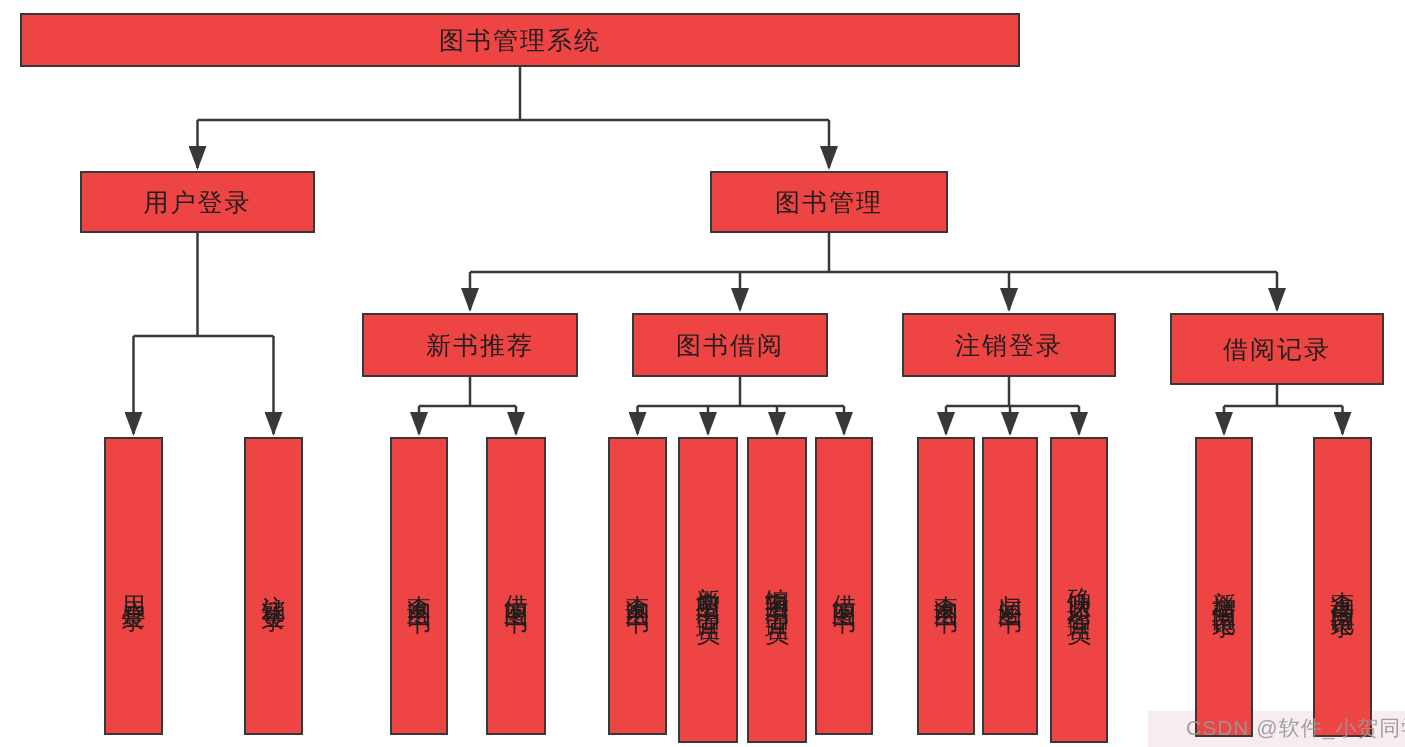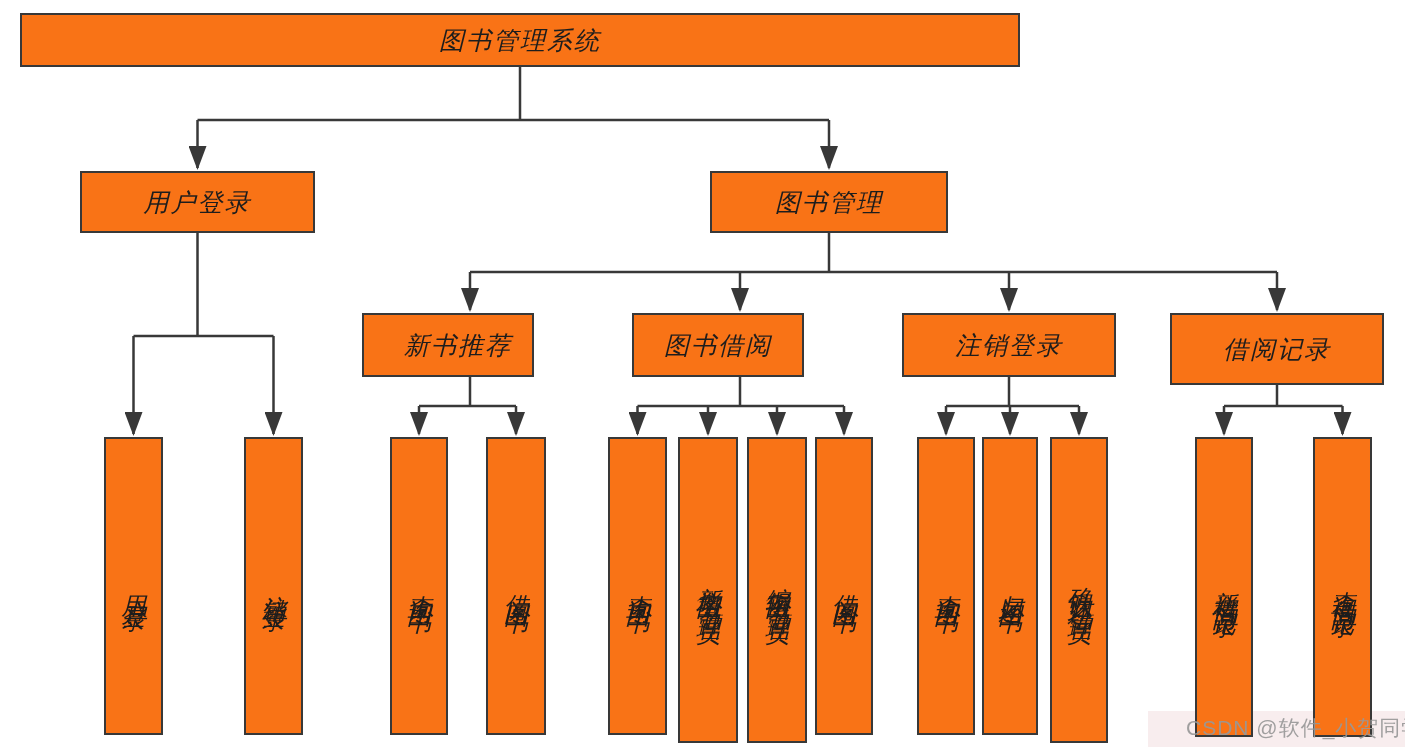--- a/index.html
+++ b/index.html
@@ -19,27 +19,26 @@
   #connectors {
     position: absolute;
     left: 0;
     top: 0;
     z-index: 1;
   }
   .box {
     position: absolute;
     box-sizing: border-box;
     border: 2.5px solid #383838;
-    background: #f97316;
+    background: #ef4444;
     display: flex;
     align-items: center;
     justify-content: center;
     z-index: 2;
     color: #1d1d1d;
-    font-style: italic;
   }
   .h {
     font-size: 25px;
     letter-spacing: 2px;
     white-space: nowrap;
   }
   .v {
     writing-mode: vertical-rl;
     text-orientation: mixed;
     font-size: 24px;
@@ -109,22 +108,22 @@
     <line x1="1079" y1="406" x2="1079" y2="434" stroke="#383838" stroke-width="2.5" marker-end="url(#ah)"></line>
     <line x1="1224" y1="406" x2="1224" y2="434" stroke="#383838" stroke-width="2.5" marker-end="url(#ah)"></line>
     <line x1="1342.5" y1="406" x2="1342.5" y2="434" stroke="#383838" stroke-width="2.5" marker-end="url(#ah)"></line>
   </svg>
 
   <div class="box h" style="left:20px; top:13px; width:1000px; height:54px;">图书管理系统</div>
 
   <div class="box h" style="left:80px; top:171px; width:235px; height:62px;">用户登录</div>
   <div class="box h" style="left:710px; top:171px; width:238px; height:62px;text-align:center;">图书管理</div>
 
-  <div class="box h" style="left:362px; top:313px; width:172px; height:64px;padding-left:20px;">新书推荐</div>
-  <div class="box h" style="left:632px; top:313px; width:172px; height:64px;">图书借阅</div>
+  <div class="box h" style="left:362px; top:313px; width:216px; height:64px;padding-left:20px;">新书推荐</div>
+  <div class="box h" style="left:632px; top:313px; width:196px; height:64px;">图书借阅</div>
   <div class="box h" style="left:902px; top:313px; width:214px; height:64px;">注销登录</div>
   <div class="box h" style="left:1170px; top:313px; width:214px; height:72px;">借阅记录</div>
 
   <div class="box v" style="left:104px; top:437px; width:59px; height:298px;">用户登录</div>
   <div class="box v" style="left:244px; top:437px; width:59px; height:298px;">注销登录</div>
 
   <div class="box v" style="left:390px; top:437px; width:58px; height:298px;">查询图书</div>
   <div class="box v" style="left:486px; top:437px; width:60px; height:298px;">借阅图书</div>
 
   <div class="box v" style="left:608px; top:437px; width:59px; height:298px;">查询图书</div>

